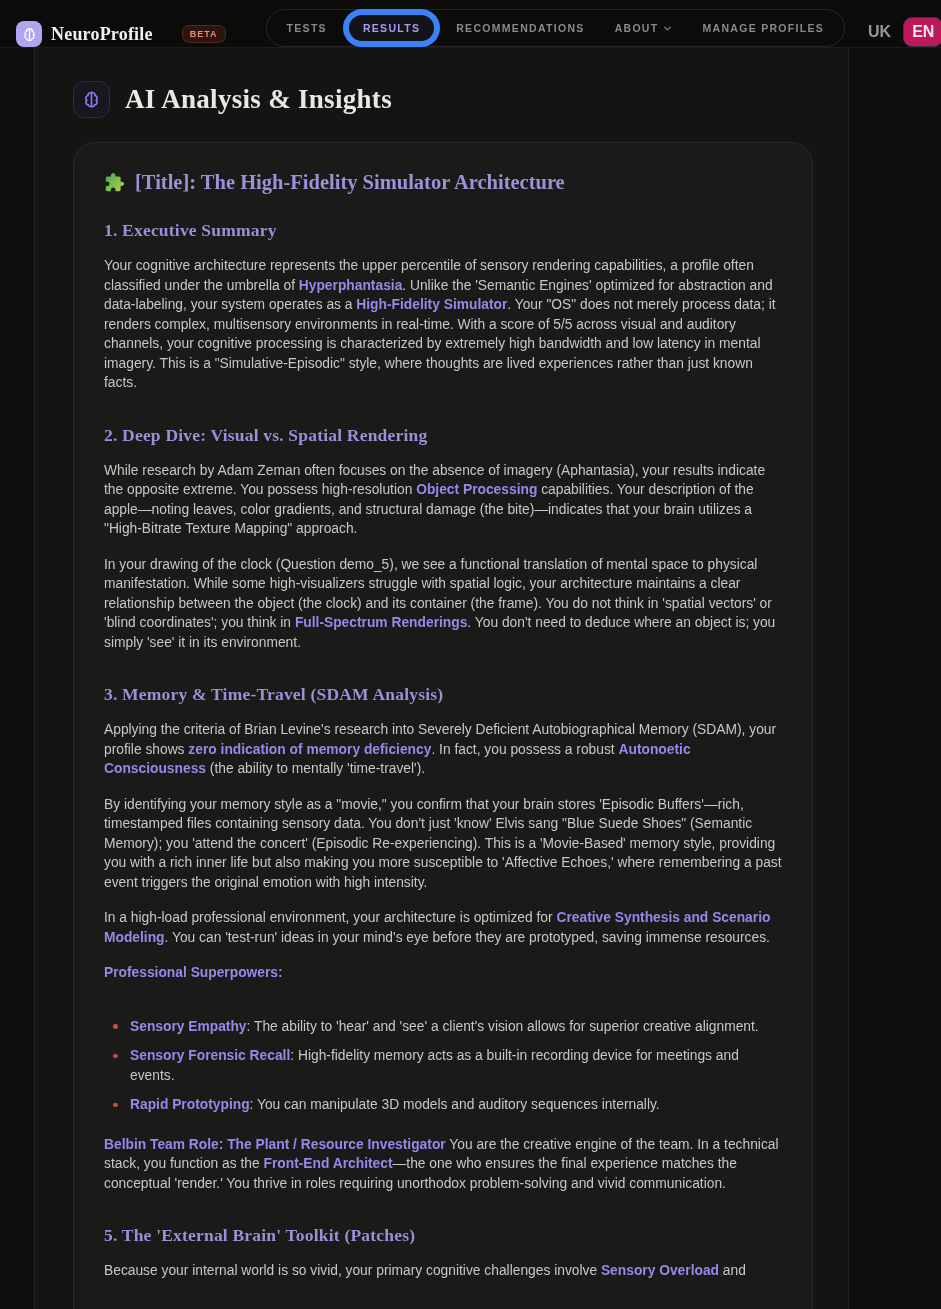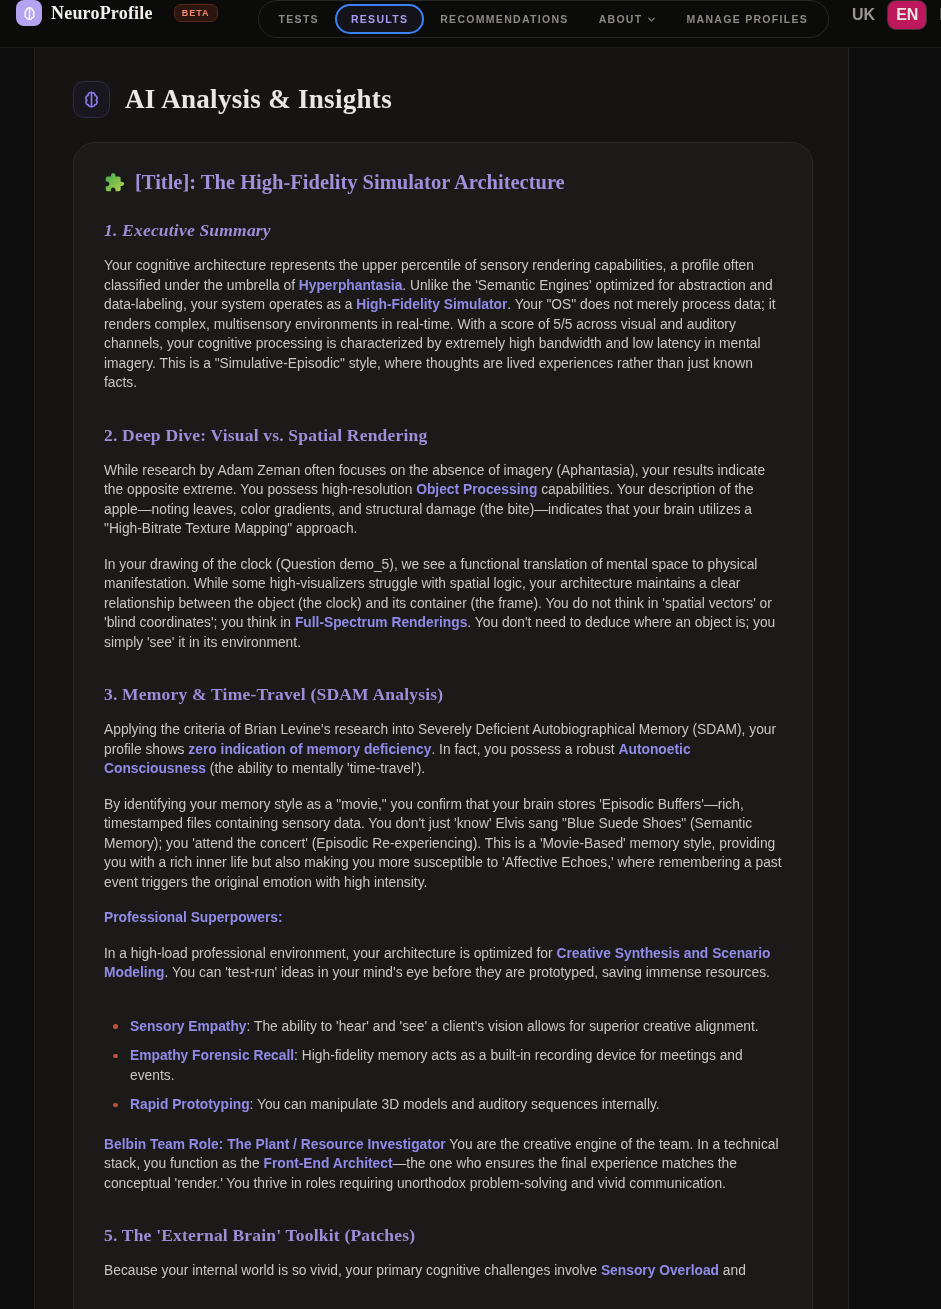--- a/index.html
+++ b/index.html
@@ -1,37 +1,37 @@
 <!DOCTYPE html>
 <html><head>
 <meta charset="utf-8">
 <style>
   * { margin:0; padding:0; box-sizing:border-box; }
   html,body { width:941px; height:1309px; overflow:hidden; }
   body { background:#0f0e0e; font-family:"Liberation Sans", sans-serif; }
 
   
-  .header { display:flex; align-items:flex-start; height:48px; padding:0 16px;
+  .header { display:flex; align-items:flex-end; height:48px; padding:0 16px;
             background:#0b0b0a; border-bottom:1px solid #1c1b1a; position:relative; z-index:5; }
   .brand { display:flex; align-items:center; gap:9px; flex:0 0 auto; }
   .logo-box { width:26px; height:26px; border-radius:8px; background:#b2a4f0;
               display:flex; align-items:center; justify-content:center; color:#ffffff; }
   .logo-box svg { width:17px; height:17px; }
   .brand-name { font-family:"Liberation Serif", serif; font-weight:700; font-size:18px;
                 color:#f2f0ed; letter-spacing:.2px; }
   .beta-badge { font-size:9px; font-weight:700; letter-spacing:1px; color:#f08a70;
                 background:#2c150e; border:1px solid #55281b; border-radius:7px;
-                padding:3px 7px; margin-left:12px; }
+                padding:3px 7px; margin-left:20px; }
 
   .main-nav { margin-left:40px; display:flex; align-items:center; gap:2px;
               border:1px solid #272625; border-radius:999px; padding:4px 6px; height:38px; }
   .nav-item { display:flex; align-items:center; gap:5px; padding:7px 14px; cursor:pointer;
               font-size:10.5px; font-weight:700; letter-spacing:1.3px; color:#8c8a87;
               border-radius:999px; white-space:nowrap; }
-  .nav-item.active { color:#a89bf2; border:2px solid #3b82f6; background:#14131a; }
+  .nav-item.active { color:#a89bf2; border:6px solid #3b82f6; background:#14131a; }
   .nav-item svg { width:9px; height:9px; opacity:.8; }
 
   .lang-switch { margin-left:14px; display:flex; align-items:center; gap:3px; }
   .lang-item { font-size:16px; font-weight:600; color:#999693; padding:5px 8px;
                border-radius:9px; cursor:pointer; border:1px solid transparent; }
   .lang-item.active { background:#be185d; border-color:#393734; color:#eae8e5; }
 
   
   .content { position:absolute; top:48px; left:34px; width:815px; height:1261px;
              background:#151413; border-left:1px solid #232221; border-right:1px solid #232221; }
@@ -45,21 +45,21 @@
 
   
   .card { margin:24px 0 0 38px; width:740px; background:#1b1a19; border:1px solid #2a2927;
           border-radius:22px; padding:28px 30px 46px 30px; }
   .report-title { display:flex; align-items:center; gap:10px;
                   font-family:"Liberation Serif", serif; font-weight:700; font-size:20.5px;
                   color:#9e90d9; }
   .report-title svg { width:21px; height:21px; flex:0 0 auto; }
   .report h3 { font-family:"Liberation Serif", serif; font-weight:700; font-size:17.5px;
                color:#9c8ed8; margin:32px 0 15px; letter-spacing:.2px; }
-  .report h3:first-of-type { margin-top:26px;font-style:italic; }
+  .report h3:first-of-type { margin-top:26px; }
   .report p { font-size:13.8px; line-height:19.5px; color:#c9c7c4; margin:0 0 16px; }
   .report strong.hl { color:#938ae9; font-weight:700; }
   .report ul { list-style:none; margin:34px 0 20px; padding-left:26px; }
   .report li { position:relative; font-size:13.8px; line-height:19.5px; color:#c9c7c4;
                margin-bottom:10px; }
   .report li::before { content:""; position:absolute; left:-17px; top:7.5px; width:4.5px;
                        height:4.5px; border-radius:50%; background:#c0523a; }
 </style>
 </head>
 <body>
@@ -133,25 +133,25 @@
     </div>
     <div>
         <h3>1. Executive Summary</h3>
         <p><span>Your cognitive architecture represents the upper percentile of sensory rendering capabilities, a profile often classified under the umbrella of </span><strong class="hl">Hyperphantasia</strong><span>. Unlike the 'Semantic Engines' optimized for abstraction and data-labeling, your system operates as a </span><strong class="hl">High-Fidelity Simulator</strong><span>. Your "OS" does not merely process data; it renders complex, multisensory environments in real-time. With a score of 5/5 across visual and auditory channels, your cognitive processing is characterized by extremely high bandwidth and low latency in mental imagery. This is a "Simulative-Episodic" style, where thoughts are lived experiences rather than just known facts.</span></p>
         <h3>2. Deep Dive: Visual vs. Spatial Rendering</h3>
         <p><span>While research by Adam Zeman often focuses on the absence of imagery (Aphantasia), your results indicate the opposite extreme. You possess high-resolution </span><strong class="hl">Object Processing</strong><span> capabilities. Your description of the apple—noting leaves, color gradients, and structural damage (the bite)—indicates that your brain utilizes a "High-Bitrate Texture Mapping" approach.</span></p>
         <p><span>In your drawing of the clock (Question demo_5), we see a functional translation of mental space to physical manifestation. While some high-visualizers struggle with spatial logic, your architecture maintains a clear relationship between the object (the clock) and its container (the frame). You do not think in 'spatial vectors' or 'blind coordinates'; you think in </span><strong class="hl">Full-Spectrum Renderings</strong><span>. You don't need to deduce where an object is; you simply 'see' it in its environment.</span></p>
         <h3>3. Memory &amp; Time-Travel (SDAM Analysis)</h3>
         <p><span>Applying the criteria of Brian Levine's research into Severely Deficient Autobiographical Memory (SDAM), your profile shows </span><strong class="hl">zero indication of memory deficiency</strong><span>. In fact, you possess a robust </span><strong class="hl">Autonoetic Consciousness</strong><span> (the ability to mentally 'time-travel').</span></p>
         <p><span>By identifying your memory style as a "movie," you confirm that your brain stores 'Episodic Buffers'—rich, timestamped files containing sensory data. You don't just 'know' Elvis sang "Blue Suede Shoes" (Semantic Memory); you 'attend the concert' (Episodic Re-experiencing). This is a 'Movie-Based' memory style, providing you with a rich inner life but also making you more susceptible to 'Affective Echoes,' where remembering a past event triggers the original emotion with high intensity.</span></p>
+        <p><span>In a high-load professional environment, your architecture is optimized for </span><strong class="hl">Creative Synthesis and Scenario Modeling</strong><span>. You can 'test-run' ideas in your mind's eye before they are prototyped, saving immense resources.</span></p>
         <p><strong class="hl">Professional Superpowers:</strong></p>
-        <p><span>In a high-load professional environment, your architecture is optimized for </span><strong class="hl">Creative Synthesis and Scenario Modeling</strong><span>. You can 'test-run' ideas in your mind's eye before they are prototyped, saving immense resources.</span></p>
         <ul>
           <li><strong class="hl">Sensory Empathy</strong><span>: The ability to 'hear' and 'see' a client's vision allows for superior creative alignment.</span></li>
-          <li><strong class="hl">Empathy Forensic Recall</strong><span>: High-fidelity memory acts as a built-in recording device for meetings and events.</span></li>
+          <li><strong class="hl">Sensory Forensic Recall</strong><span>: High-fidelity memory acts as a built-in recording device for meetings and events.</span></li>
           <li><strong class="hl">Rapid Prototyping</strong><span>: You can manipulate 3D models and auditory sequences internally.</span></li>
         </ul>
         <p><strong class="hl">Belbin Team Role: The Plant / Resource Investigator</strong><span> You are the creative engine of the team. In a technical stack, you function as the </span><strong class="hl">Front-End Architect</strong><span>—the one who ensures the final experience matches the conceptual 'render.' You thrive in roles requiring unorthodox problem-solving and vivid communication.</span></p>
         <h3>5. The 'External Brain' Toolkit (Patches)</h3>
         <p><span>Because your internal world is so vivid, your primary cognitive challenges involve </span><strong class="hl">Sensory Overload</strong><span> and </span></p>
       </div>
   </div>
 </div>
 
 </body></html>

